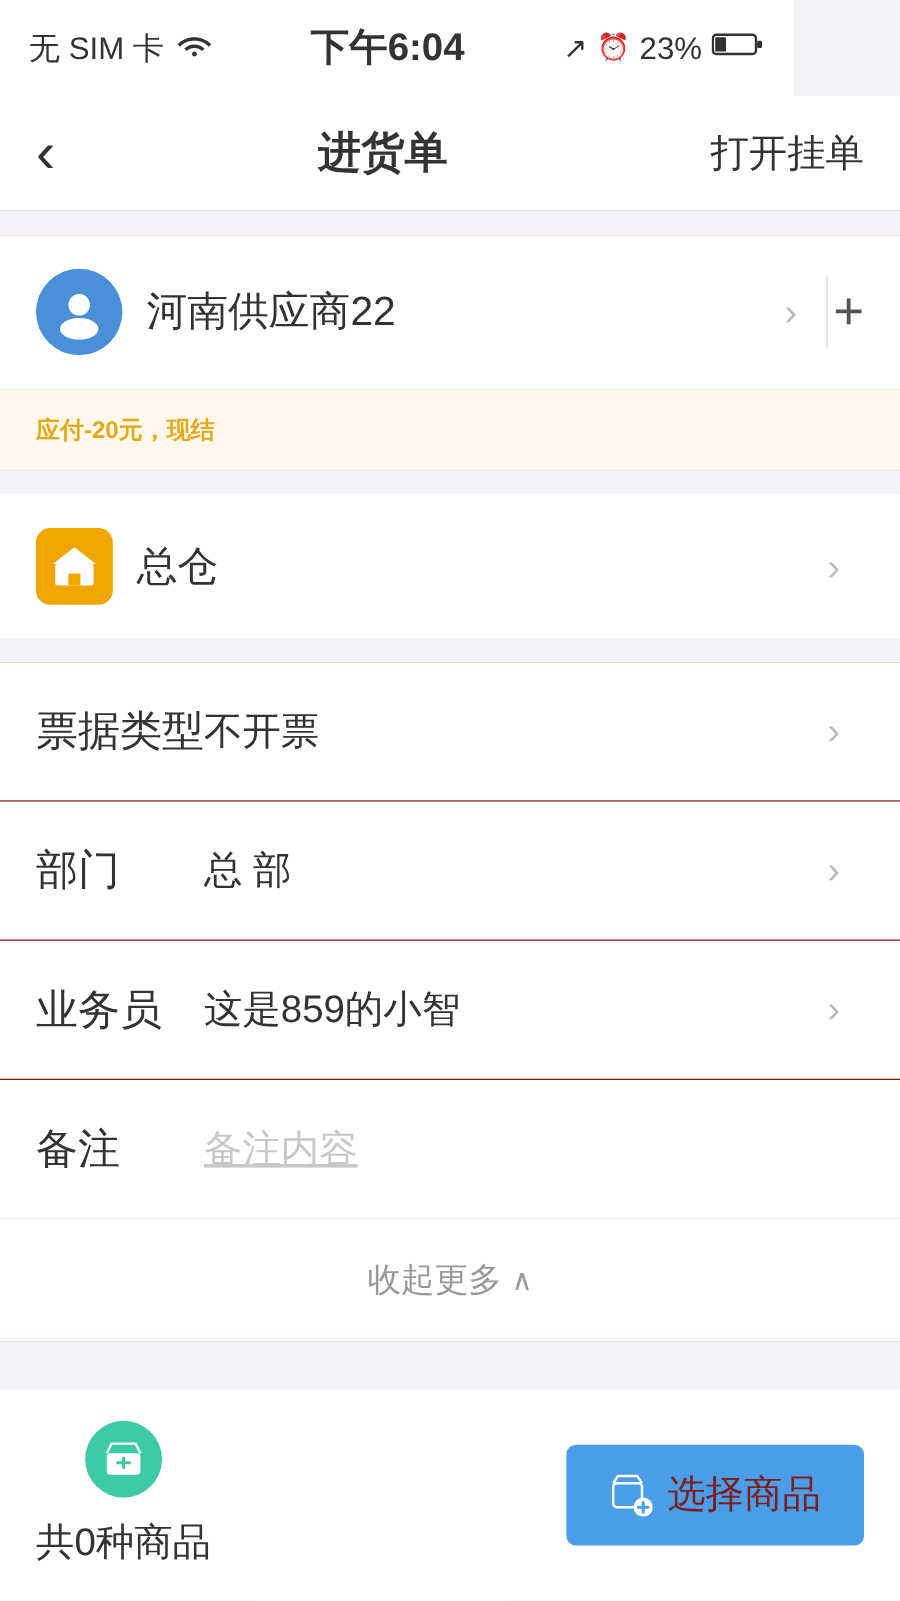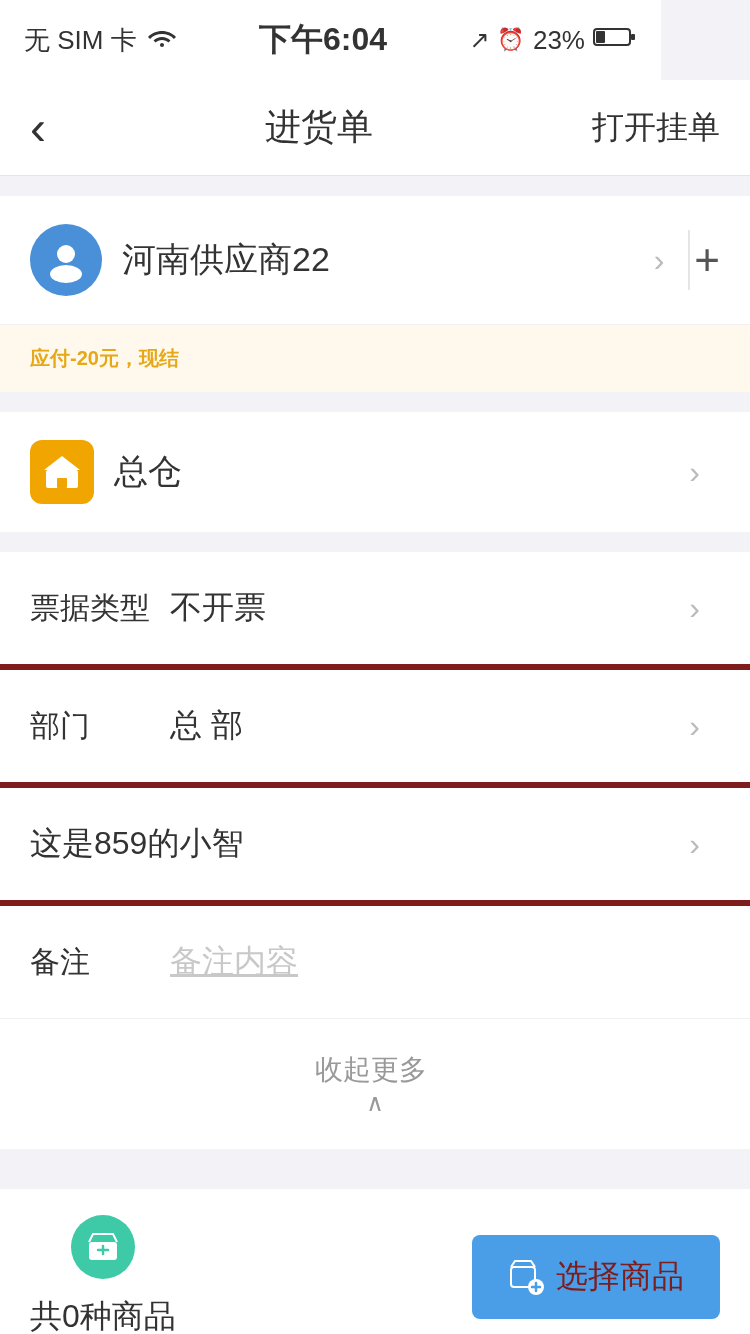--- a/index.html
+++ b/index.html
@@ -54,21 +54,21 @@
       border-bottom: 1px solid #e5e5e5;
     }
     .nav-back {
       font-size: 48px;
       color: #333;
       cursor: pointer;
       line-height: 1;
     }
     .nav-title {
       font-size: 36px;
-      font-weight: 400;
+      font-weight: 700;
       color: #333;
     }
     .nav-action {
       font-size: 32px;
       color: #333;
       cursor: pointer;
     }
 
     
     .section-gap {
@@ -156,24 +156,24 @@
       font-size: 34px;
       color: #333;
     }
 
     
     .form-row {
       display: flex;
       align-items: center;
       padding: 34px 30px;
       background: #fff;
-      border-top: 6px solid #7f1d1d;
+      border-top: 1px solid #7f1d1d;
     }
     .form-label {
-      font-size: 30px;
+      font-size: 35px;
       color: #333;
       width: 140px;
       flex-shrink: 0;
     }
     .form-value {
       flex: 1;
       font-size: 32px;
       color: #333;
     }
     .form-placeholder {
@@ -185,21 +185,20 @@
 
     
     .collapse-row {
       background: #fff;
       border-top: 1px solid #f0f0f0;
       display: flex;
       align-items: center;
       justify-content: center;
       padding: 32px 0;
       cursor: pointer;
-      flex-direction: column;
     }
     .collapse-text {
       font-size: 28px;
       color: #999;
       margin-right: 8px;
     }
     .collapse-arrow {
       font-size: 24px;
       color: #999;
     }
@@ -342,20 +341,21 @@
     <span class="chevron-right">›</span>
   </div>
 
   <div class="form-row">
     <span class="form-label">部门</span>
     <span class="form-value">总 部</span>
     <span class="chevron-right">›</span>
   </div>
 
   <div class="form-row">
+    <span class="form-label">业务员</span>
     <span class="form-value">这是859的小智</span>
     <span class="chevron-right">›</span>
   </div>
 
   <div class="form-row">
     <span class="form-label">备注</span>
     <span class="form-placeholder">备注内容</span>
   </div>
 
   <div class="collapse-row">

